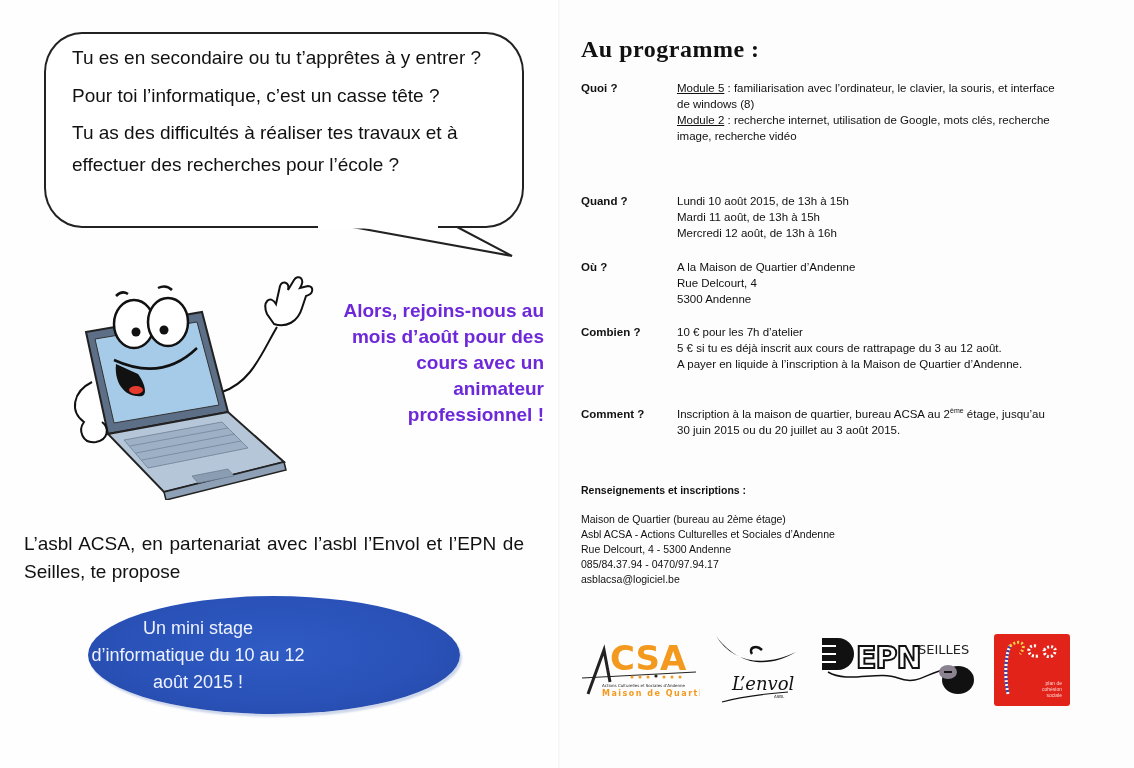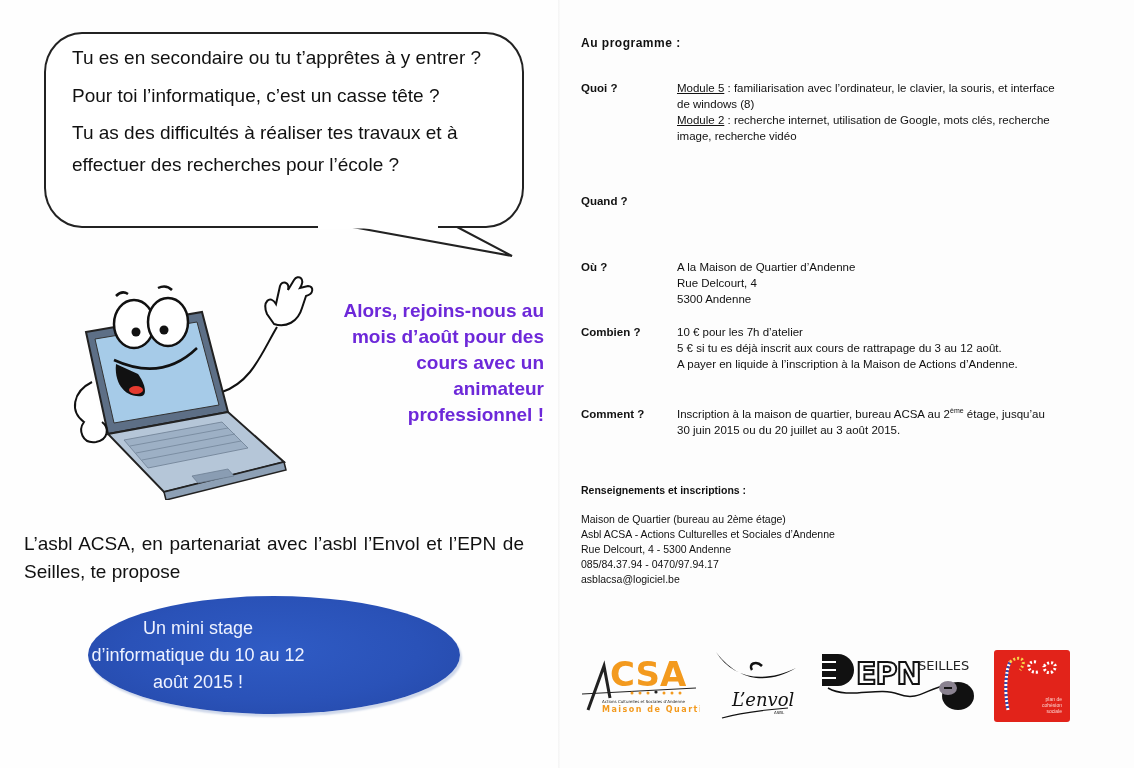--- a/index.html
+++ b/index.html
@@ -51,35 +51,35 @@
       box-shadow: 2px 3px 2px #cfd8ea;
       display: flex; align-items: center; justify-content: flex-start;
     }
     .ellipse-text {
       color: #eef2ff; font-size: 18px; line-height: 27px; text-align: center; width: 220px;
     }
 
     
     .prog-title {
       position: absolute; left: 581px; top: 36px;
-      font-family: Liberation Sans, sans-serif; font-weight: bold; font-size: 12px; color: #111;
+      font-family: Liberation Serif, serif; font-weight: bold; font-size: 24px; color: #111;
       letter-spacing: 0.5px;
     }
     .prog-row { position: absolute; left: 581px; width: 480px; font-size: 11.5px; line-height: 16px; color: #111; }
     .prog-label { position: absolute; left: 0; top: 0; width: 90px; font-weight: bold; }
     .prog-val { position: absolute; left: 96px; top: 0; width: 380px; }
     .prog-val .line { display: block; }
     .u { text-decoration: underline; }
     sup { font-size: 7px; line-height: 0; }
 
     .info-title { position: absolute; left: 581px; top: 484px; font-size: 10.5px; font-weight: bold; color: #111; }
     .info-block { position: absolute; left: 581px; top: 512px; font-size: 10.5px; line-height: 15px; color: #111; }
     .info-block span { display: block; }
 
-    .logos { position: absolute; left: 578px; top: 644px; width: 500px; height: 82px; }
+    .logos { position: absolute; left: 578px; top: 628px; width: 500px; height: 82px; }
     .logo { position: absolute; }
     .logo-acsa { left: 2px; top: 6px; width: 120px; height: 68px; }
     .logo-envol { left: 134px; top: 4px; width: 90px; height: 74px; }
     .logo-epn { left: 240px; top: 4px; width: 160px; height: 66px; }
     .logo-pcs {
       left: 416px; top: 6px; width: 76px; height: 72px; background: #e2231a; border-radius: 3px;
     }
     .pcs-sub {
       position: absolute; right: 8px; bottom: 8px; font-size: 5px; line-height: 6px; color: #fbd1cd; text-align: right; width: 32px;
     }
@@ -159,37 +159,42 @@
       <span class="u">Module 5</span><span> : familiarisation avec l’ordinateur, le clavier, la souris, et interface de windows (8)</span>
     </div>
     <div>
       <span class="u">Module 2</span><span> : recherche internet, utilisation de Google, mots clés, recherche image, recherche vidéo</span>
     </div>
   </div>
 </div>
 
 <div class="prog-row" style="top:193px; height:50px;">
   <div class="prog-label">Quand ?</div>
+  <div class="prog-val">
+    <span class="line">Lundi 10 août 2015, de 13h à 15h</span>
+    <span class="line">Mardi 11 août, de 13h à 15h</span>
+    <span class="line">Mercredi 12 août, de 13h à 16h</span>
+  </div>
 </div>
 
 <div class="prog-row" style="top:259px; height:50px;">
   <div class="prog-label">Où ?</div>
   <div class="prog-val">
     <span class="line">A la Maison de Quartier d’Andenne</span>
     <span class="line">Rue Delcourt, 4</span>
     <span class="line">5300 Andenne</span>
   </div>
 </div>
 
 <div class="prog-row" style="top:324px; height:66px;">
   <div class="prog-label">Combien ?</div>
   <div class="prog-val">
     <span class="line">10 € pour les 7h d’atelier</span>
     <span class="line">5 € si tu es déjà inscrit aux cours de rattrapage du 3 au 12 août.</span>
-    <span class="line">A payer en liquide à l’inscription à la Maison de Actions d’Andenne.</span>
+    <span class="line">A payer en liquide à l’inscription à la Maison de Quartier d’Andenne.</span>
   </div>
 </div>
 
 <div class="prog-row" style="top:406px; height:34px;">
   <div class="prog-label">Comment ?</div>
   <div class="prog-val">
     <span>Inscription à la maison de quartier, bureau ACSA au 2</span><sup>ème</sup><span> étage, jusqu’au 30 juin 2015 ou du 20 juillet au 3 août 2015.</span>
   </div>
 </div>
 

